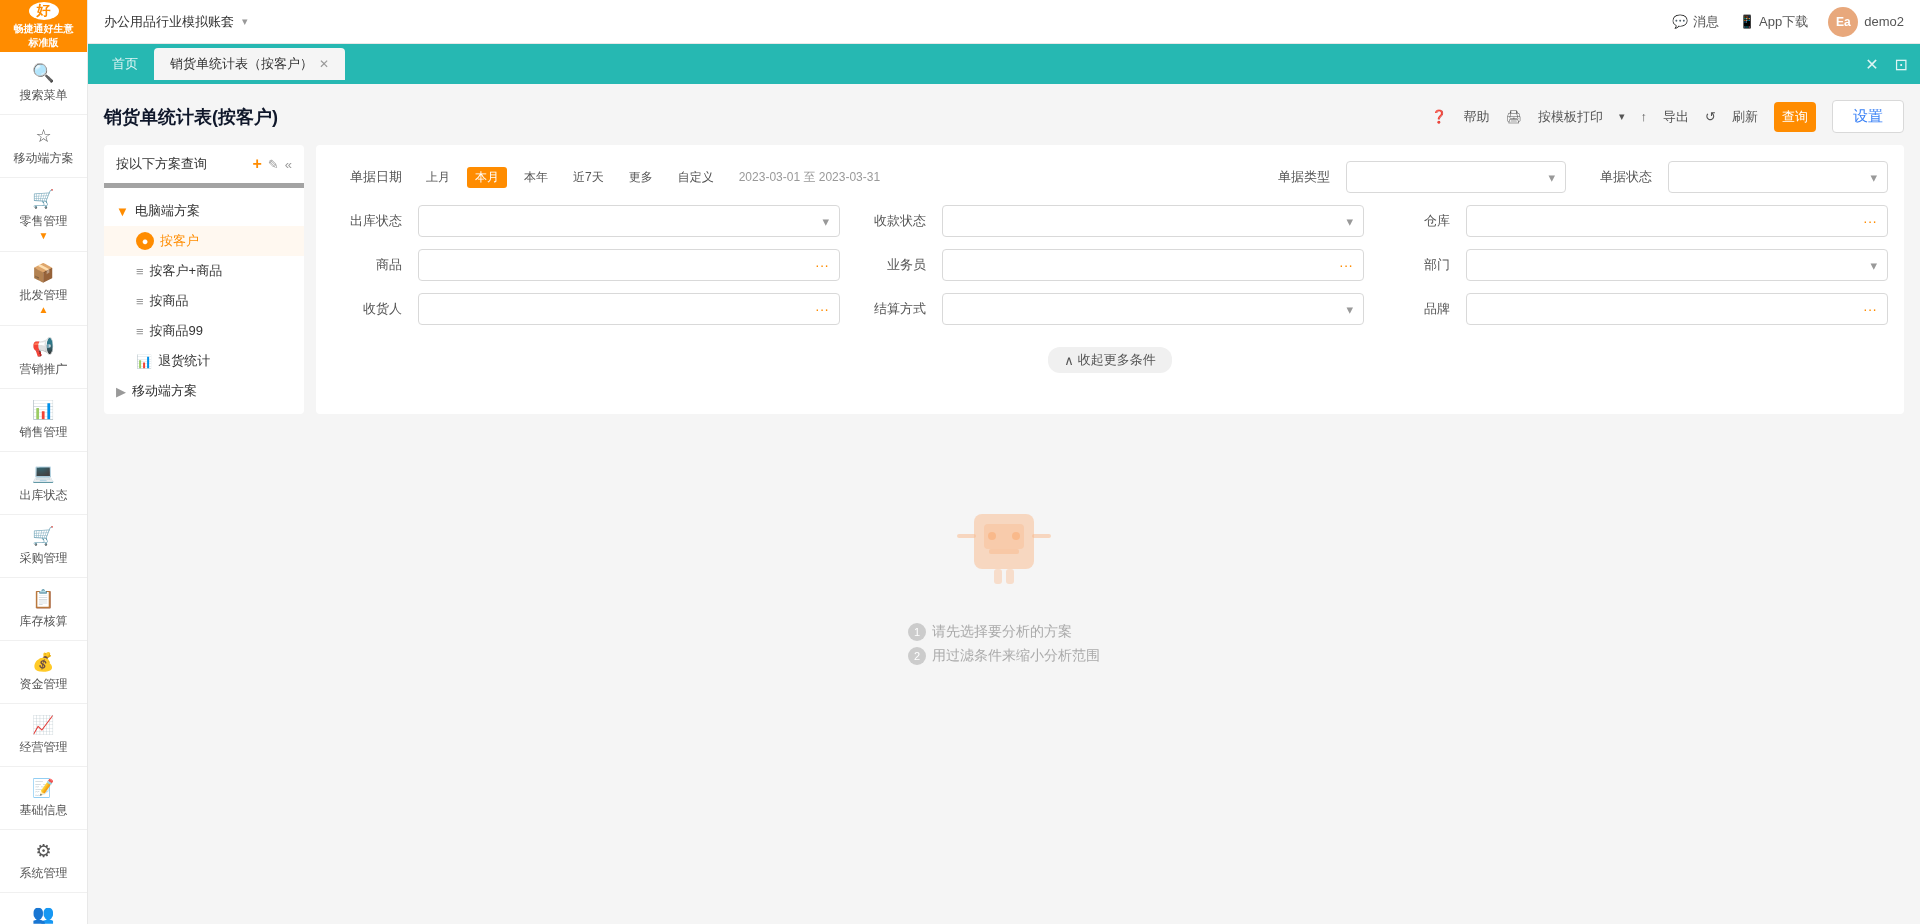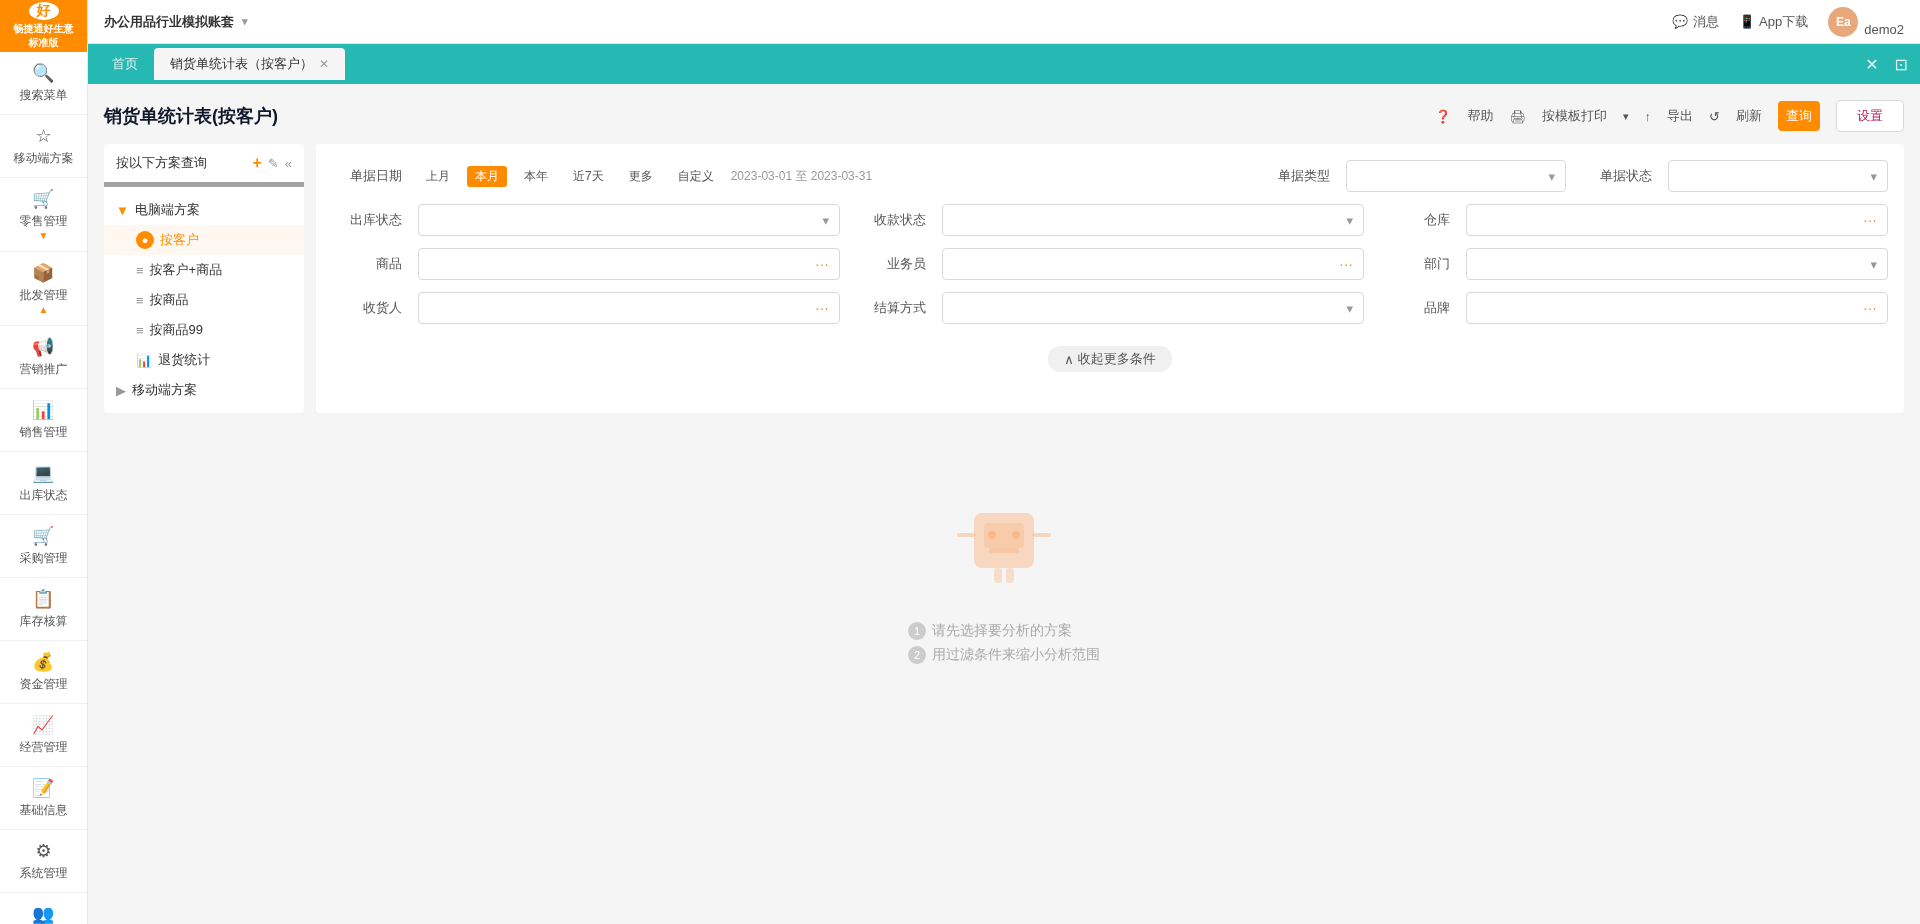--- a/index.html
+++ b/index.html
@@ -71,21 +71,20 @@
       justify-content: space-between;
       padding: 0 16px;
       flex-shrink: 0;
     }
     .top-header-left {
       display: flex;
       align-items: center;
       gap: 8px;
       font-size: 13px;
       color: #333;
-      font-weight: bold;
     }
     .top-header-left .dropdown-icon { color: #999; font-size: 11px; }
     .top-header-right {
       display: flex;
       align-items: center;
       gap: 20px;
       font-size: 13px;
       color: #555;
     }
     .top-header-right .header-btn {
@@ -168,26 +167,26 @@
       background: #ff8c00;
       color: white;
       border: none;
       padding: 6px 8px;
       border-radius: 4px;
       cursor: pointer;
       font-size: 13px;
     }
     .btn-settings {
       background: white;
-      color: #be185d;
+      color: #3b82f6;
       border: 1px solid #d9d9d9;
       padding: 6px 20px;
       border-radius: 4px;
       cursor: pointer;
-      font-size: 13px;
+      font-size: 15px;
     }
 
     
     .scheme-panel {
       background: white;
       border-radius: 4px;
       width: 200px;
       flex-shrink: 0;
     }
 
@@ -279,20 +278,21 @@
       font-size: 12px;
       color: #555;
     }
     .date-tab.active {
       background: #ff8c00;
       color: white;
     }
     .date-range-text {
       font-size: 12px;
       color: #999;
+      margin-left: 8px;
     }
 
     .select-control {
       flex: 1;
       height: 32px;
       border: 1px solid #d9d9d9;
       border-radius: 4px;
       padding: 0 10px;
       display: flex;
       align-items: center;
@@ -444,21 +444,21 @@
     </div>
     <div class="top-header-right">
       <div class="header-btn">
         <span>💬</span>
         <span>消息</span>
       </div>
       <div class="header-btn">
         <span>📱</span>
         <span>App下载</span>
       </div>
-      <div class="header-btn" style="display:flex;align-items:flex-end;gap:6px;">
+      <div class="header-btn" style="display:flex;align-items:center;gap:6px;">
         <div class="avatar">
           <span>Ea</span>
         </div>
         <span>demo2</span>
       </div>
     </div>
   </div>
 
   <div class="tab-bar">
     <div class="tab-item">

